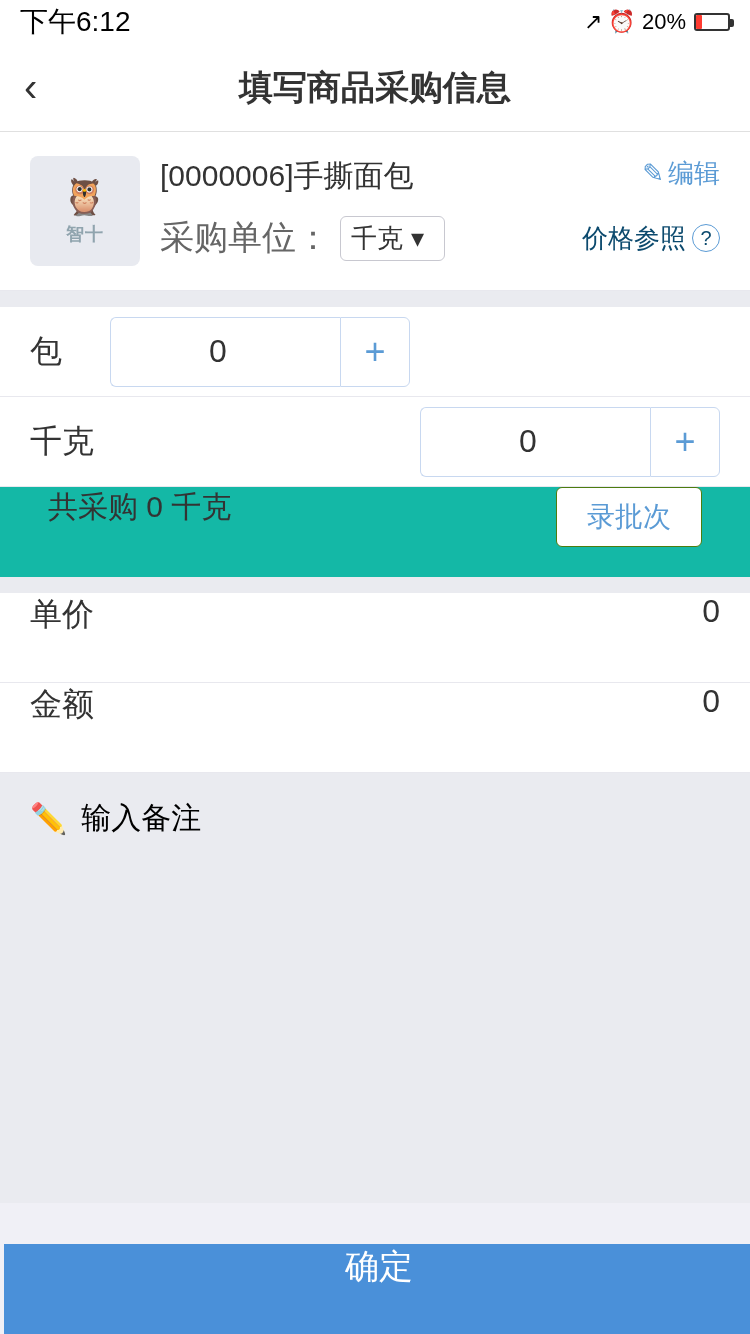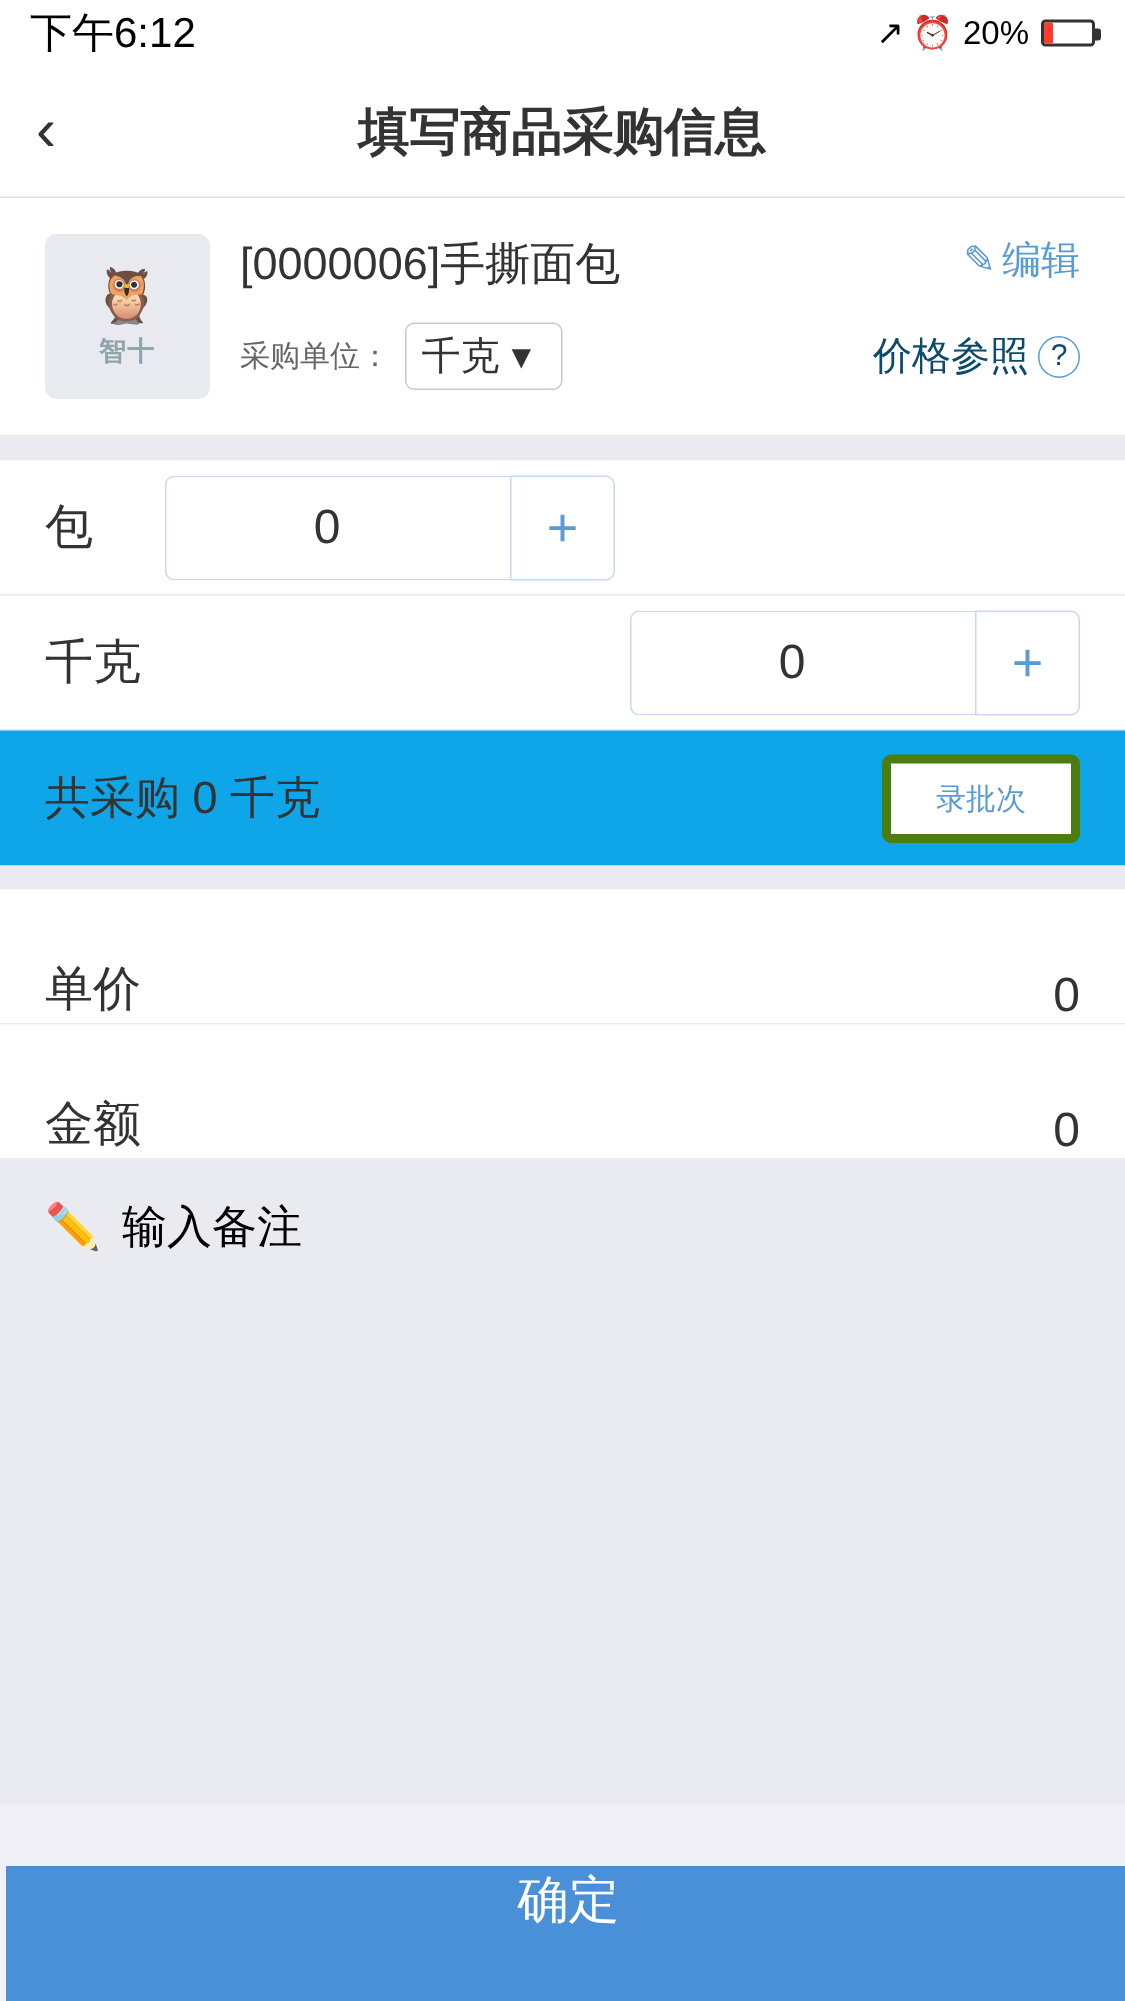--- a/index.html
+++ b/index.html
@@ -135,21 +135,21 @@
       display: flex;
       align-items: center;
       justify-content: space-between;
     }
     .unit-row {
       display: flex;
       align-items: center;
       gap: 10px;
     }
     .unit-label {
-      font-size: 20px;
+      font-size: 34px;
       color: #666;
     }
     .unit-select {
       border: 1px solid #c8c8d0;
       border-radius: 6px;
       padding: 4px 20px 4px 10px;
       font-size: 26px;
       color: #333;
       background: #fff;
       position: relative;
@@ -222,48 +222,48 @@
       color: #5b9bd5;
       display: flex;
       align-items: center;
       justify-content: center;
       cursor: pointer;
     }
 
     
     .summary-row {
       display: flex;
-      align-items: center;
+      align-items: flex-start;
       justify-content: space-between;
-      padding: 0 30px;
+      padding: 0 48px;
       height: 90px;
-      background: #0ea5e9;
+      background: #14b8a6;
     }
     .summary-text {
       font-size: 30px;
       color: #333;
     }
     .record-btn {
-      border: 6px solid #4d7c0f;
+      border: 1px solid #4d7c0f;
       border-radius: 6px;
       padding: 10px 30px;
-      font-size: 20px;
+      font-size: 28px;
       color: #5b9bd5;
       background: #fff;
       cursor: pointer;
     }
 
     
     .price-section {
       background: #fff;
       margin-top: 0;
     }
     .price-row {
       display: flex;
-      align-items: flex-end;
+      align-items: flex-start;
       justify-content: space-between;
       padding: 0 30px;
       height: 90px;
       border-bottom: 1px solid #e8e8ee;
     }
     .price-row-label {
       font-size: 32px;
       color: #333;
     }
     .price-row-value {

